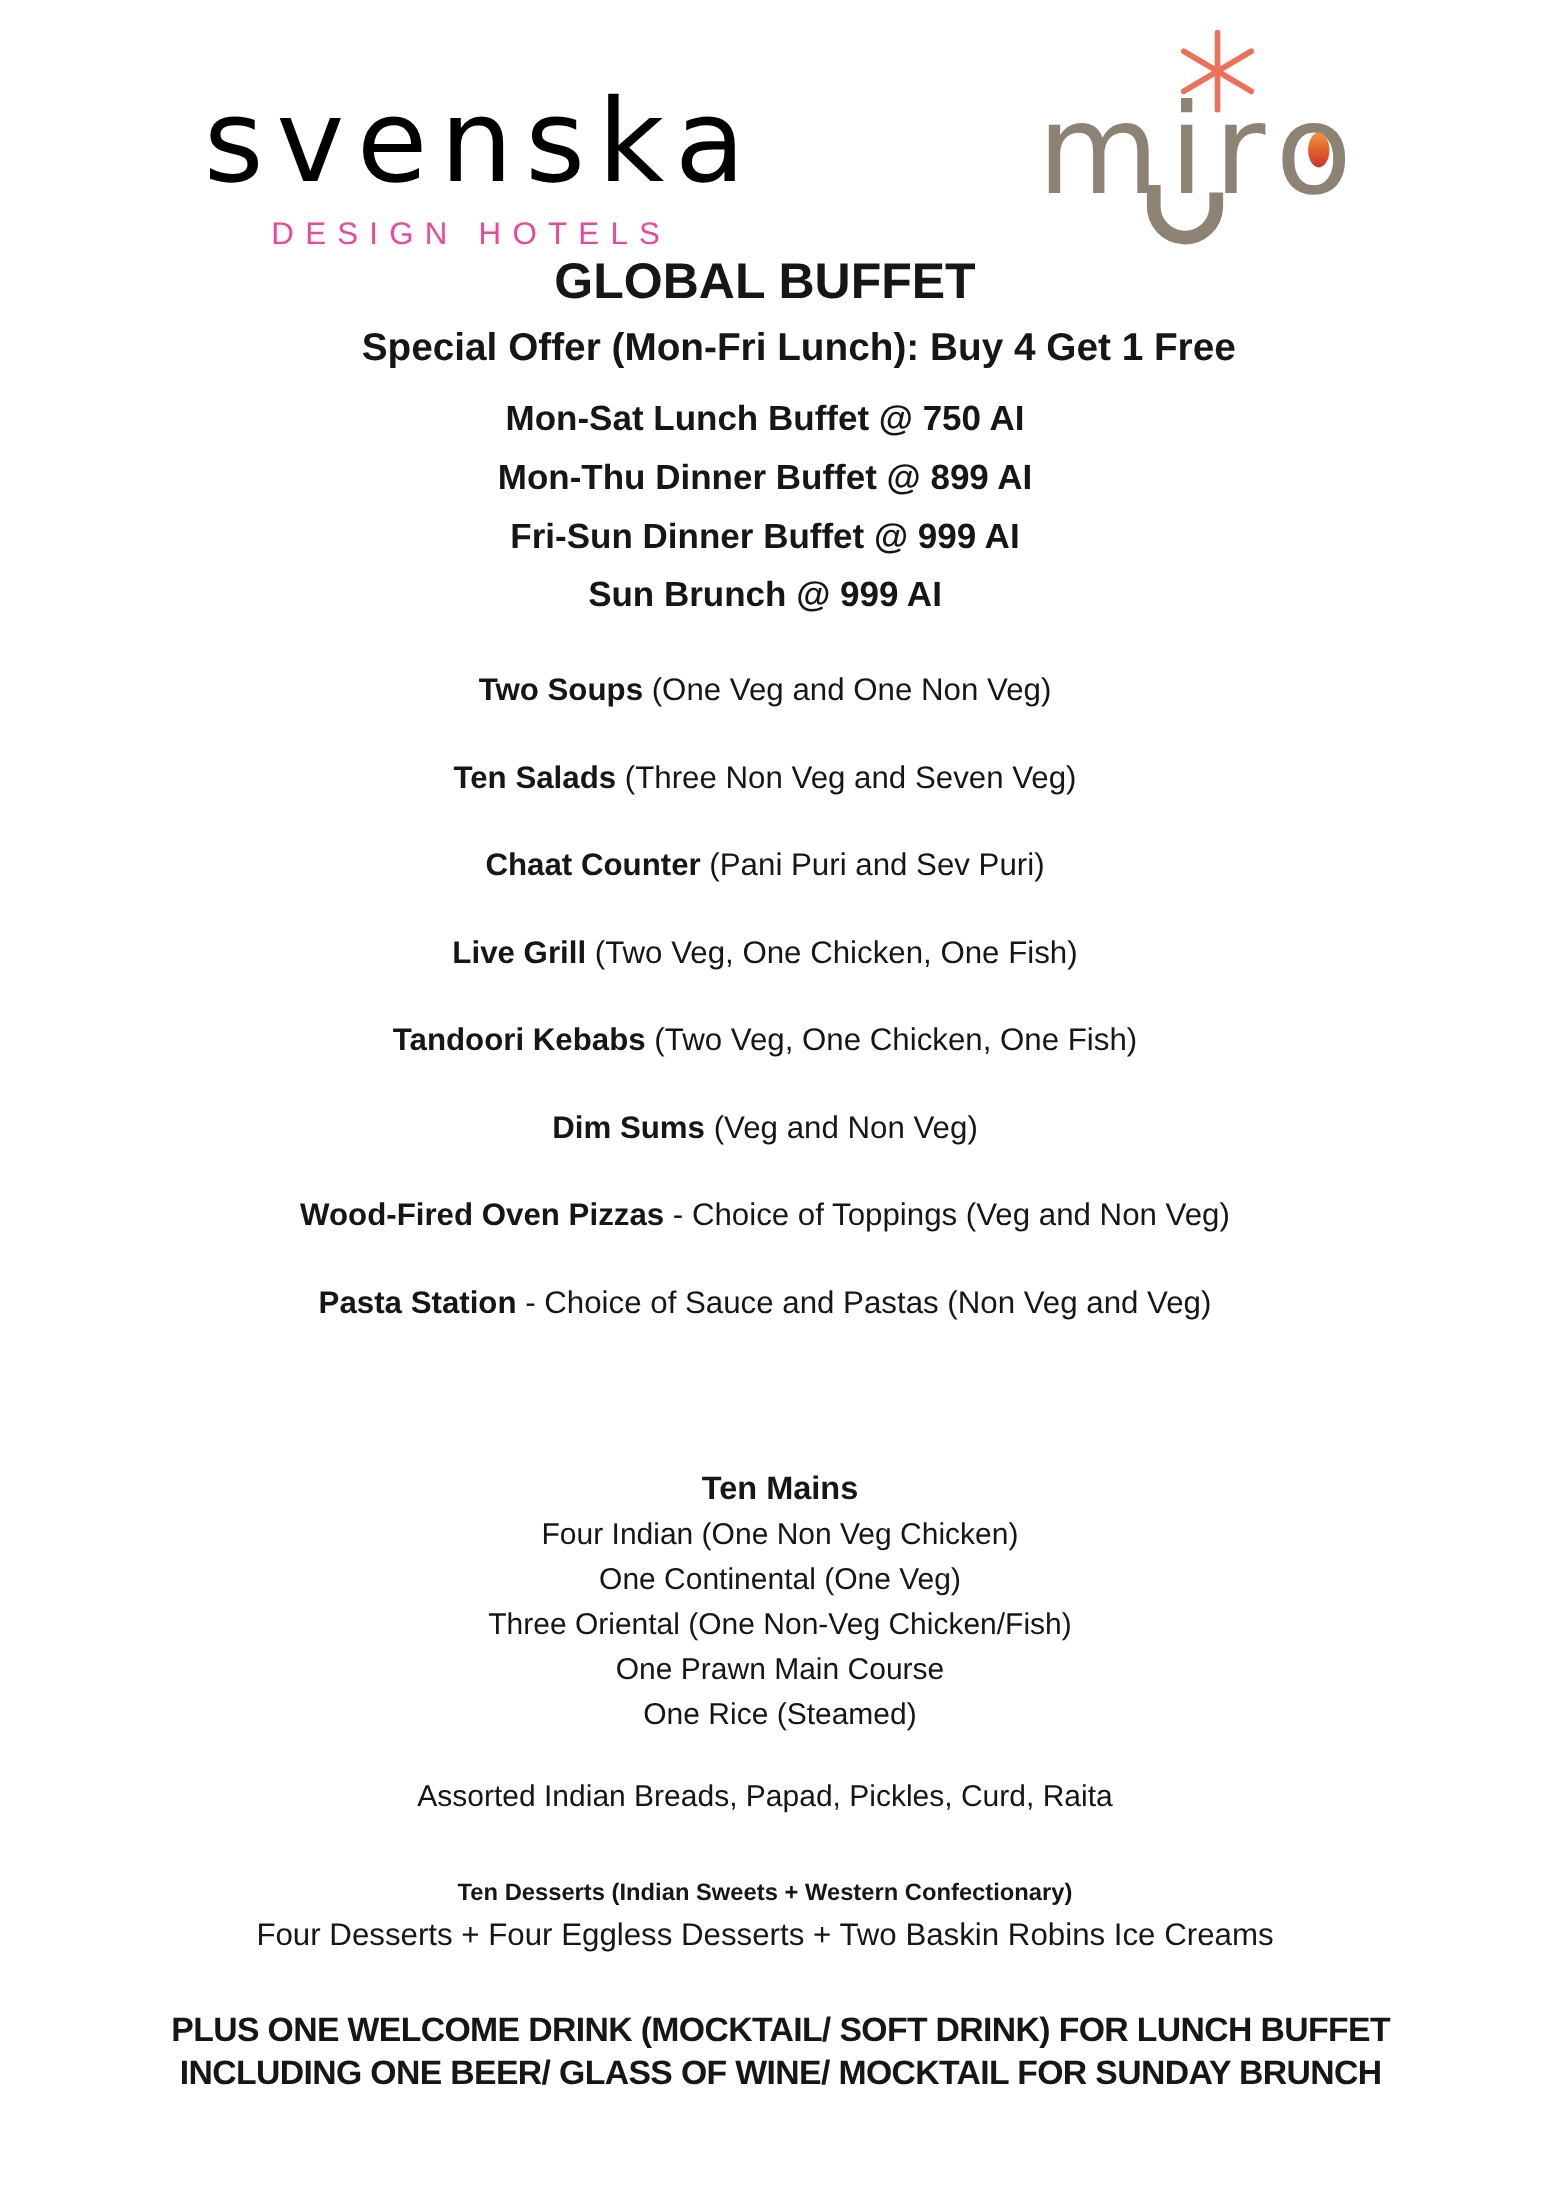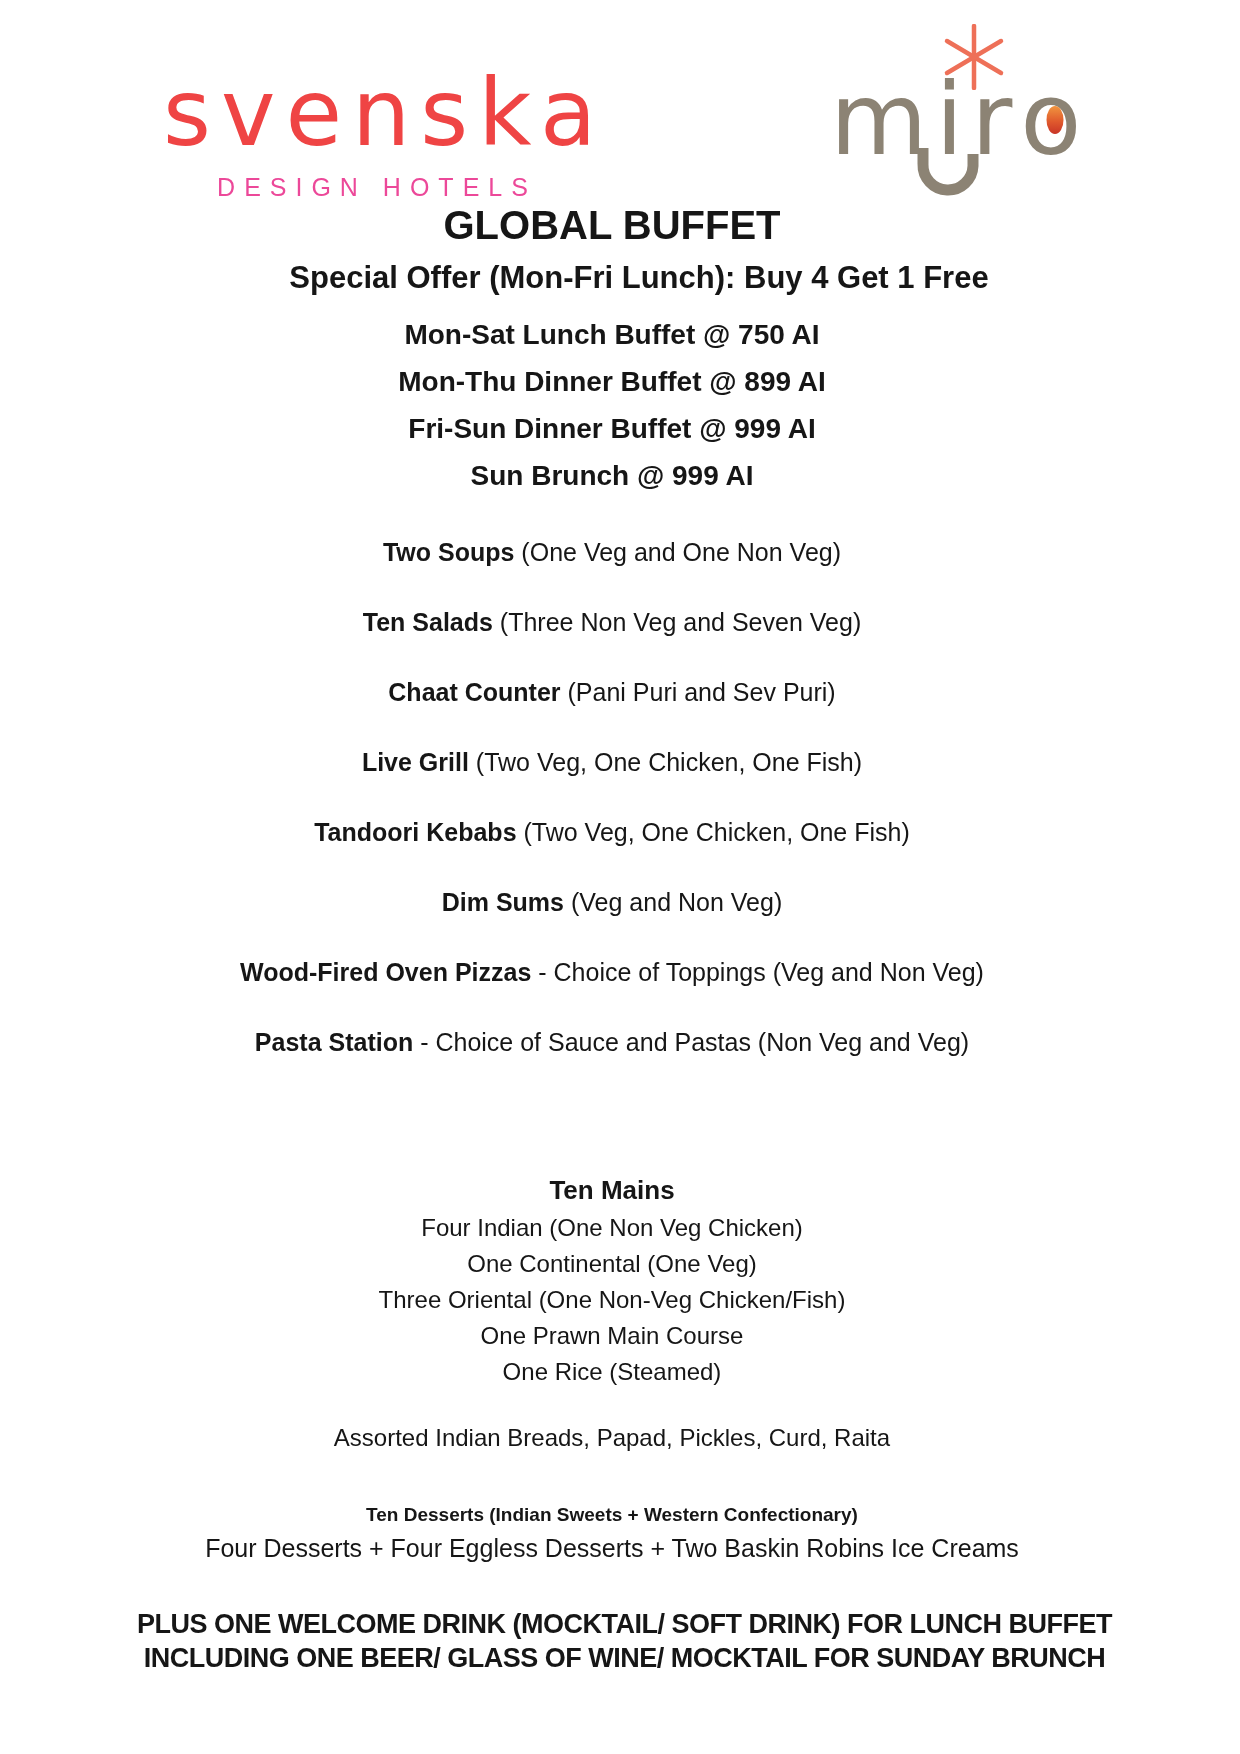--- a/index.html
+++ b/index.html
@@ -2,21 +2,21 @@
 <html><head>
 <meta charset="utf-8">
 <style>
   * { margin:0; padding:0; box-sizing:border-box; }
   html,body { background:#ffffff; }
   body { font-family:"Liberation Sans", sans-serif; color:#161616; }
   .page { position:relative; width:1240px; height:1754px; background:#ffffff; overflow:hidden; margin:0 auto; }
 
   
   .svenska { position:absolute; left:163px; top:66px; width:428px; text-align:center; }
-  .svenska .word { display:block; font-size:92px; line-height:95px; letter-spacing:10px; font-weight:400; color:#ef4444; font-family:"DejaVu Sans", sans-serif; }
+  .svenska .word { display:block; font-size:92px; line-height:95px; letter-spacing:10px; font-weight:400; color:#000000; font-family:"DejaVu Sans", sans-serif; }
   .svenska .sub { display:block; margin-top:12px; font-size:25px; letter-spacing:9px; color:#ec4899; font-weight:400; }
 
   .miro { position:absolute; left:830px; top:70px; width:300px; height:130px; font-family:"DejaVu Sans", sans-serif; }
   .miro .word { font-size:100px; line-height:100px; letter-spacing:8px; color:#8c8374; white-space:nowrap; }
   .miro .o-wrap { position:relative; display:inline-block; }
   .miro .o-dot { position:absolute; left:50%; top:36px; transform:translateX(-50%); width:17px; height:28px; border-radius:50%;
                  background:linear-gradient(180deg,#f0953f 0%, #e05a2d 55%, #c93527 100%); }
   .miro .asterisk { position:absolute; left:111px; top:-46px; }
   .miro .ucurve { position:absolute; left:86px; top:76px; }
 
@@ -26,21 +26,21 @@
 
   .title    { top:203px; font-size:40px; font-weight:bold; letter-spacing:0px; }
   .offer    { top:260px; font-size:31px; font-weight:bold;margin-left:27px; }
   .pricing  { top:311px; font-size:28px; font-weight:bold; }
   .pricing div { line-height:47px; }
 
   .menu { top:537px; font-size:25px; }
   .menu .menu-item { height:70px; line-height:30px; }
   .menu b { font-weight:bold; }
 
-  .mains { top:1170px; }
+  .mains { top:1170px;margin-left:12px; }
   .mains .mains-heading { font-size:26px; font-weight:bold; line-height:40px; }
   .mains .mains-line { font-size:24px; line-height:36px; }
 
   .breads { top:1424px; font-size:24px; }
 
   .desserts { top:1497px; }
   .desserts .desserts-heading { font-size:19px; font-weight:bold; line-height:35px; }
   .desserts .desserts-detail  { font-size:25px; line-height:33px; }
 
   .footer { top:1607px; font-size:27px; font-weight:bold; letter-spacing:-0.5px;padding-left:25px; }

